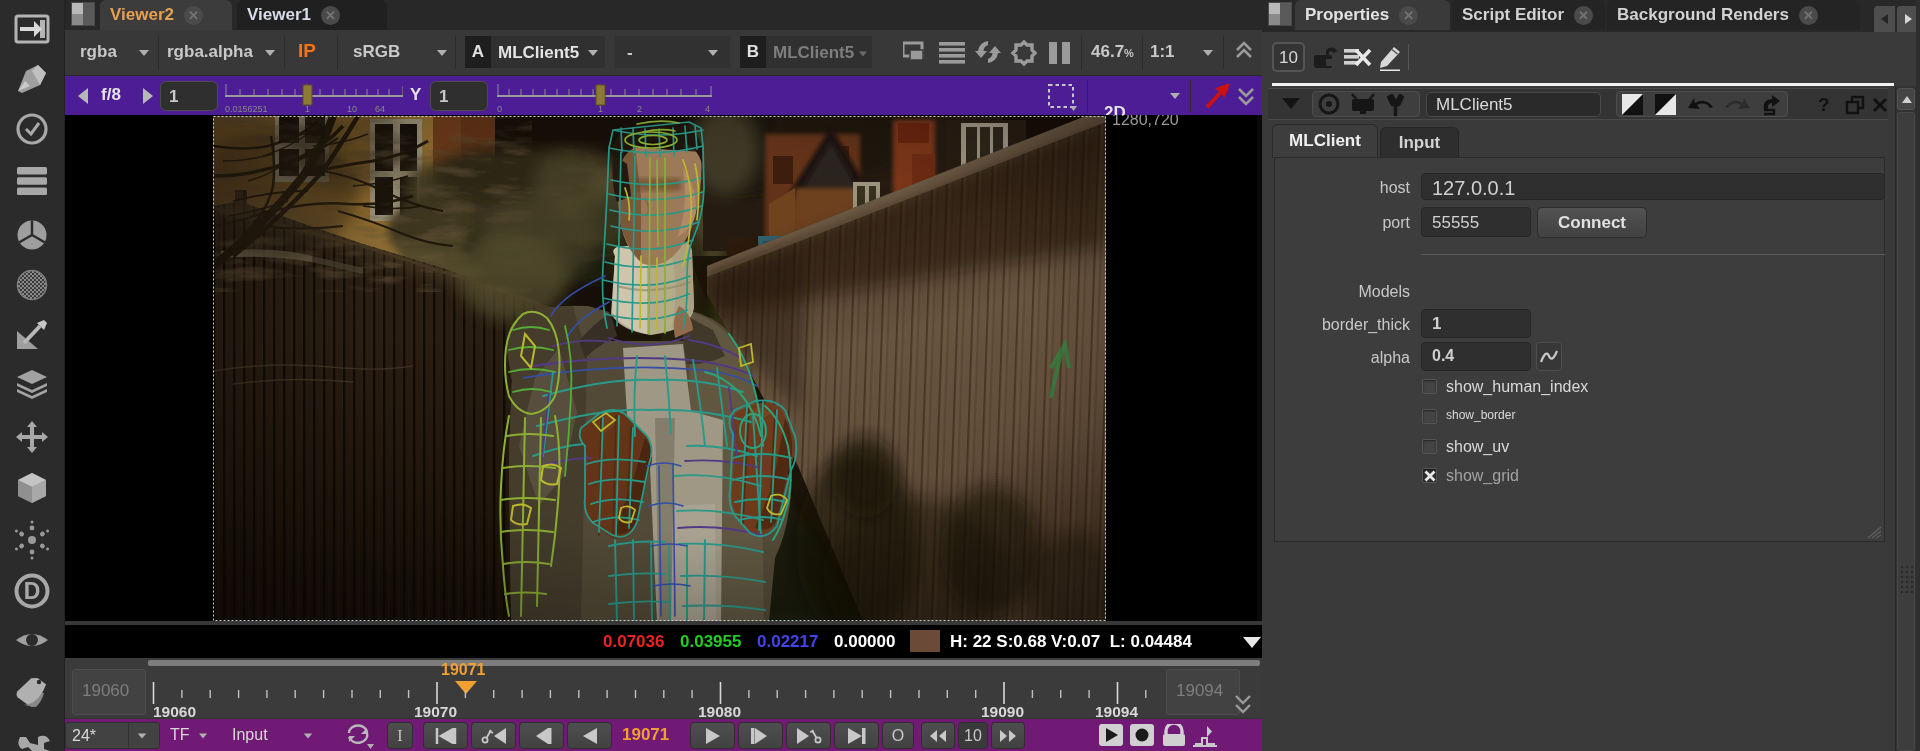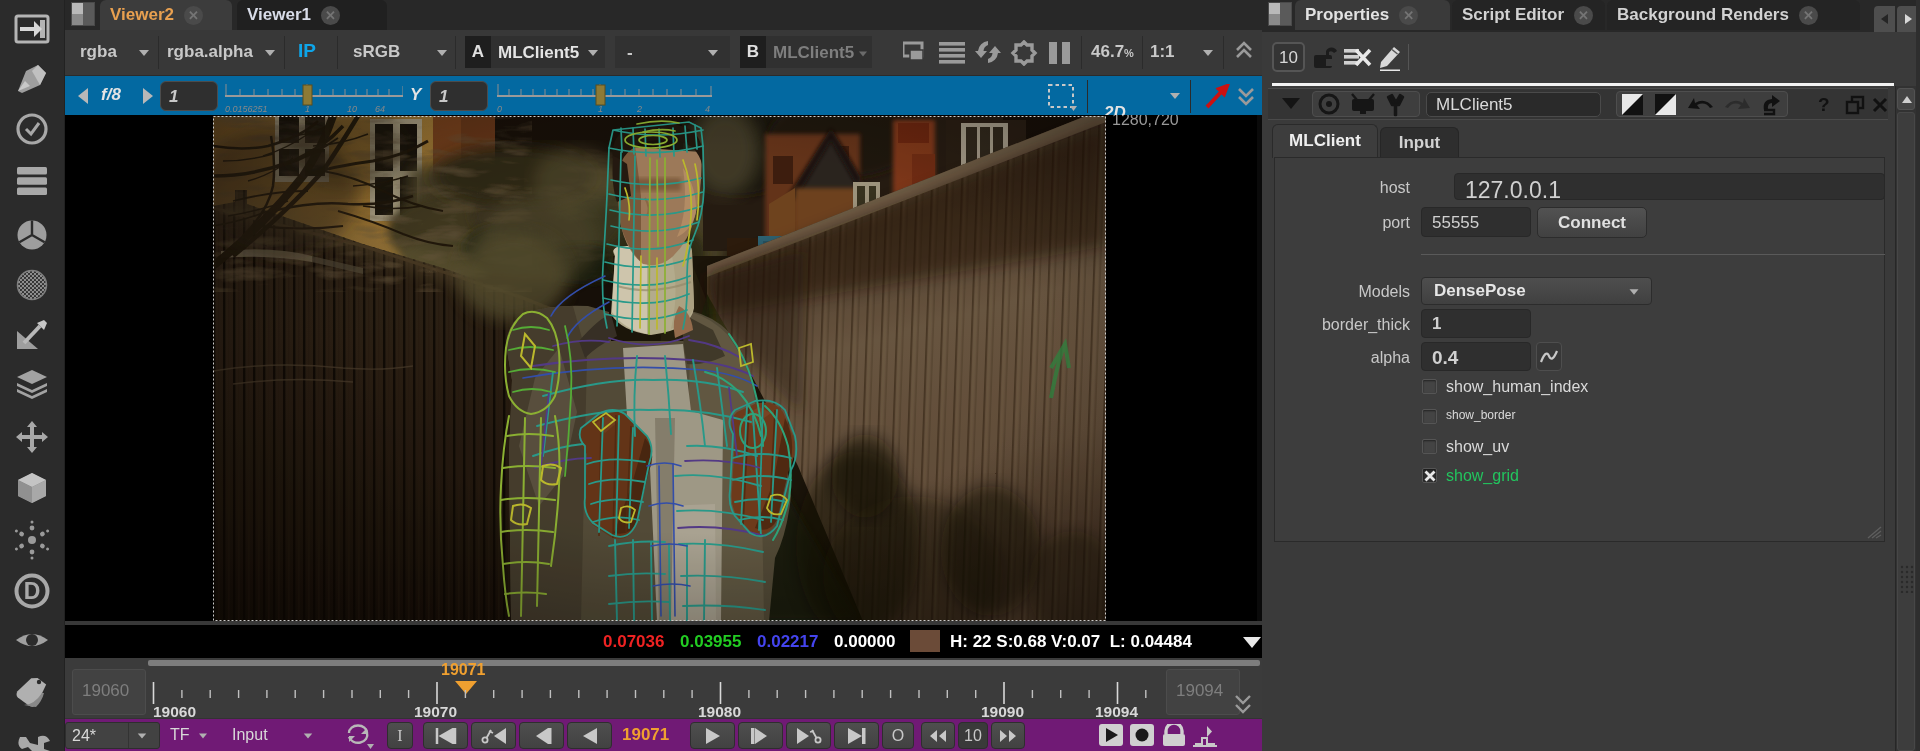--- a/index.html
+++ b/index.html
@@ -12,21 +12,21 @@
 
 
 #viewer { left:65px; top:0; width:1197px; height:751px; background:#393939; }
 
 #vtabs { position:absolute; left:0; top:0; width:1197px; height:30px; background:#282828; }
 .paneicon { position:absolute; width:26px; height:26px; top:1px; }
 .tab { position:absolute; top:0; height:30px; border-radius:6px 6px 0 0; display:flex; align-items:center; padding:0 10px; font-size:17px; font-weight:bold; }
 .tab .x { width:19px; height:19px; border-radius:50%; background:#4a4a4a; color:#747474; margin-left:10px; font-size:13px; line-height:19px; text-align:center; font-weight:bold; }
 
 #vtool1 { position:absolute; left:0; top:30px; width:1197px; height:45px; background:#383838; color:#c8c8c8; }
-#vtool2 { position:absolute; left:0; top:75px; width:1197px; height:40px; background:#0369a1; border-top:1px solid #2b2b2b; color:#c8c8c8;font-style:italic; }
+#vtool2 { position:absolute; left:0; top:75px; width:1197px; height:40px; background:#4c1d95; border-top:1px solid #2b2b2b; color:#c8c8c8; }
 .sep { position:absolute; width:1px; background:#2b2b2b; }
 .caret { display:inline-block; width:0; height:0; border-left:5px solid transparent; border-right:5px solid transparent; border-top:6px solid #b0b0b0; }
 
 #canvas { position:absolute; left:0; top:115px; width:1197px; height:510px; background:#000; overflow:hidden; }
 
 #status { position:absolute; left:0; top:625px; width:1197px; height:33px; background:#000; color:#fff; font-size:17px; font-weight:bold; }
 
 #timeline { position:absolute; left:0; top:658px; width:1197px; height:60px; background:#3b3b3b; }
 
 #transport { position:absolute; left:0; top:718px; width:1197px; height:33px; background:#701a75; border-top:1px solid #333; }
@@ -171,21 +171,21 @@
     <div class="tab" style="left:35px; width:132px; background:#3c3c3c; color:#e8a050;">Viewer2<span class="x">✕</span></div>
     <div class="tab" style="left:172px; width:150px; background:#202020; color:#d8dce8;">Viewer1<span class="x">✕</span></div>
   </div>
   <div id="vtool1">
     <div class="abs" style="left:15px; top:12px; font-size:17px; font-weight:bold;">rgba</div>
       <span class="caret abs" style="left:74px; top:20px;"></span>
     <div class="sep" style="left:93px; top:6px; height:33px;"></div>
     <div class="abs" style="left:102px; top:12px; font-size:17px; font-weight:bold;">rgba.alpha</div>
       <span class="caret abs" style="left:200px; top:20px;"></span>
     <div class="sep" style="left:219px; top:6px; height:33px;"></div>
-    <div class="abs" style="left:233px; top:10px; font-size:19px; font-weight:bold; color:#0ea5e9;">IP</div>
+    <div class="abs" style="left:233px; top:10px; font-size:19px; font-weight:bold; color:#f97316;">IP</div>
     <div class="sep" style="left:272px; top:6px; height:33px;"></div>
     <div class="abs" style="left:288px; top:12px; font-size:17px; font-weight:bold;">sRGB</div>
       <span class="caret abs" style="left:372px; top:20px;"></span>
     <div class="sep" style="left:390px; top:6px; height:33px;"></div>
     <div class="abs" style="left:400px; top:6px; width:140px; height:32px; background:#303030;">
       <div class="abs" style="left:0px; top:0px; width:26px; height:32px; background:#1e1e1e; color:#e0e0e0; font-size:17px; font-weight:bold; text-align:center; line-height:32px;">A</div>
       <div class="abs" style="left:33px; top:7px; font-size:17px; font-weight:bold; color:#e4e4e4;">MLClient5</div>
         <span class="caret abs" style="left:123px; top:14px;"></span>
     </div>
     <div class="abs" style="left:550px; top:6px; width:115px; height:32px; background:#313131;">
@@ -815,44 +815,43 @@
         </g>
       <path d="M 256 6 L 268 18 M 268 6 L 256 18" stroke="#111" stroke-width="3"></path>
     </svg>
   </div>
 
   <div class="abs" style="left:10px; top:124px; width:106px; height:34px; background:#3d3d3d; border:1px solid #2a2a2a; border-bottom:none; border-radius:6px 6px 0 0; color:#efefef; font-size:17px; font-weight:bold; text-align:center; padding-top:6px;">MLClient</div>
   <div class="abs" style="left:118px; top:127px; width:79px; height:31px; background:#2e2e2e; border:1px solid #262626; border-bottom:none; border-radius:6px 6px 0 0; color:#d2d2d2; font-size:17px; font-weight:bold; text-align:center; padding-top:5px;">Input</div>
 
   <div class="abs" style="left:12px; top:157px; width:611px; height:385px; background:#3d3d3d; border:1px solid #2a2a2a;">
     <div class="lab" style="left:0px; top:21px; width:135px;">host</div>
-    <div class="abs inp" style="left:146px; top:15px; width:431px; height:27px; border-radius:4px; font-size:23px; padding:3px 0 0 10px; color:#d0d0d0;margin-left:33px;">127.0.0.1</div>
+    <div class="abs inp" style="left:146px; top:15px; width:464px; height:27px; border-radius:4px; font-size:20px; padding:3px 0 0 10px; color:#d0d0d0;">127.0.0.1</div>
     <div class="lab" style="left:0px; top:56px; width:135px;">port</div>
     <div class="abs inp" style="left:146px; top:49px; width:110px; height:30px; border-radius:4px; font-size:17px; padding:5px 0 0 10px; color:#d0d0d0;">55555</div>
     <div class="abs" style="left:262px; top:49px; width:110px; height:31px; background:linear-gradient(#525252,#414141); border:1px solid #2c2c2c; border-radius:5px; color:#e0e0e0; font-size:17px; font-weight:bold; text-align:center; padding-top:5px;">Connect</div>
     <div class="abs" style="left:146px; top:96px; width:464px; height:1px; background:#5a5a5a;"></div>
     <div class="lab" style="left:0px; top:125px; width:135px;">Models</div>
-    <div class="abs" style="left:146px; top:119px; width:231px; height:28px; background:linear-gradient(#4e4e4e,#404040); border:1px solid #2c2c2c; border-radius:4px; color:#e6e6e6; font-size:17px; font-weight:bold; padding:3px 0 0 12px;">DensePose<span class="caret" style="position:absolute; right:12px; top:11px; transform:scale(.9);"></span></div>
     <div class="lab" style="left:0px; top:158px; width:135px;">border_thick</div>
     <div class="abs inp" style="left:146px; top:151px; width:110px; height:29px; border-radius:4px; font-size:17px; font-weight:bold; padding:4px 0 0 10px; color:#d0d0d0;">1</div>
     <div class="lab" style="left:0px; top:191px; width:135px;">alpha</div>
-    <div class="abs inp" style="left:146px; top:184px; width:110px; height:29px; border-radius:4px; font-size:19px; font-weight:bold; padding:4px 0 0 10px; color:#d0d0d0;">0.4</div>
+    <div class="abs inp" style="left:146px; top:184px; width:110px; height:29px; border-radius:4px; font-size:16px; font-weight:bold; padding:4px 0 0 10px; color:#d0d0d0;">0.4</div>
     <div class="abs" style="left:261px; top:184px; width:26px; height:29px; background:#373737; border:1px solid #4e4e4e; border-radius:4px;"><svg width="24" height="27">
           <path d="M 4 19 Q 9 6 12 13 Q 15 20 20 8" fill="none" stroke="#c8c8c8" stroke-width="2.2"></path>
         </svg></div>
     <div class="cb" style="left:147px; top:221px;"></div>
       <div class="abs" style="left:171px; top:220px; color:#dadada; font-size:16px;">show_human_index</div>
     <div class="cb" style="left:147px; top:251px;"></div>
       <div class="abs" style="left:171px; top:250px; color:#dadada; font-size:12px;">show_border</div>
     <div class="cb" style="left:147px; top:281px;"></div>
       <div class="abs" style="left:171px; top:280px; color:#dadada; font-size:16px;">show_uv</div>
     <div class="cb" style="left:147px; top:310px; background:#2e2e2e;"><svg width="14" height="14">
           <path d="M 2.5 2.5 L 11.5 11.5 M 11.5 2.5 L 2.5 11.5" stroke="#e8e8e8" stroke-width="2.8"></path>
         </svg></div>
-      <div class="abs" style="left:171px; top:309px; color:#22c55e; font-size:16px;">show_grid</div>
+      <div class="abs" style="left:171px; top:309px; color:#a3a3a3; font-size:16px;">show_grid</div>
     <svg class="abs" style="right:2px; bottom:2px;" width="15" height="13">
         <path d="M 14 1 L 1 12 M 14 5 L 5 12 M 14 9 L 9 12" stroke="#5e5e5e" stroke-width="1.4"></path>
       </svg>
   </div>
 
   <div class="abs" style="left:633px; top:86px; width:21px; height:665px; background:#323232; border-left:1px solid #272727;">
     <div class="abs" style="left:1px; top:2px; width:18px; height:22px; background:#454545; border:1px solid #525252; border-radius:3px;">
         <span style="position:absolute; left:4px; top:7px; width:0; height:0; border-left:5px solid transparent; border-right:5px solid transparent; border-bottom:7px solid #cfcfcf;"></span>
       </div>
     <div class="abs" style="left:1px; top:26px; width:18px; height:639px; background:#3d3d3d; border:1px solid #474747; border-radius:3px;">

